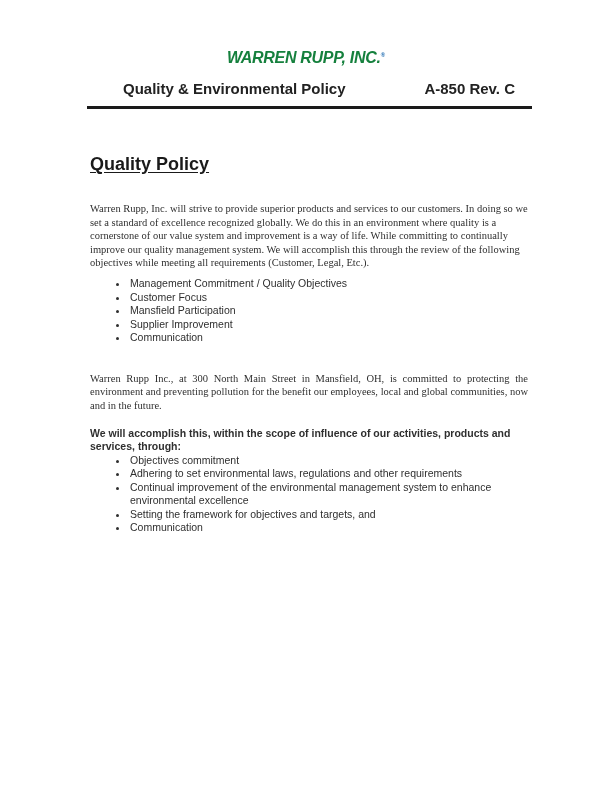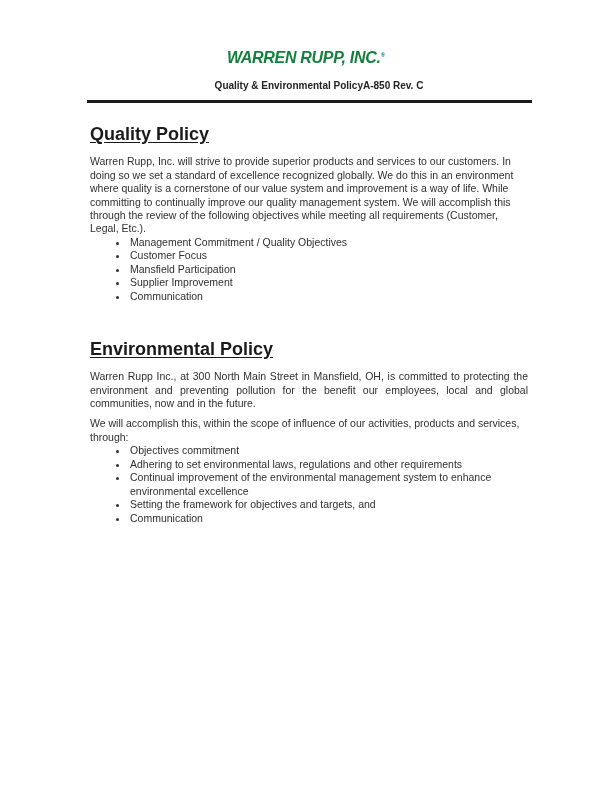--- a/index.html
+++ b/index.html
@@ -32,59 +32,59 @@
   }
   .logo sup {
     color: #1f6cb2;
     font-size: 6px;
     font-weight: bold;
     vertical-align: super;
   }
   .header-row {
     margin: 14px 97px 0 123px;
     display: flex;
-    justify-content: center;
+    justify-content: space-between;
     align-items: baseline;
     font-weight: bold;
-    font-size: 10px;
+    font-size: 15px;
     color: #222222;
   }
   .rule {
     margin: 9px 80px 0 87px;
     height: 3px;
     background: #1a1a1a;
   }
   .content {
     margin: 0 84px 0 90px;
   }
   h1 {
     font-size: 18px;
     font-weight: bold;
     color: #1a1a1a;
     text-decoration: underline;
     text-underline-offset: 2px;
     margin: 0;
     line-height: 21px;
   }
-  .h-quality { margin-top: 21px; }
+  .h-quality { margin-top: 45px; }
   .h-env     { margin-top: 36px; }
   p {
     font-size: 10.5px;
     line-height: 13.4px;
     margin: 0;
   }
-  .para-after-heading { margin-top: 10px; }
+  .para-after-heading { margin-top: 27px; font-family: Liberation Serif, serif; }
   .justified { text-align: justify; }
-  .para-gap { margin-top: 7px; }
+  .para-gap { margin-top: 15px; font-weight: bold; }
   ul {
     margin: 0;
     padding-left: 38px;
     list-style-type: disc;
   }
-  .q-list { margin-top: 0; }
+  .q-list { margin-top: 8px; }
   li {
     font-size: 10.5px;
     line-height: 13.5px;
     padding-left: 2px;
   }
   li::marker { font-size: 9px; }
 </style>
 </head>
 <body>
 
@@ -109,21 +109,20 @@
       <ul class="q-list">
         <li>Management Commitment / Quality Objectives</li>
         <li>Customer Focus</li>
         <li>Mansfield Participation</li>
         <li>Supplier Improvement</li>
         <li>Communication</li>
       </ul>
     </section>
 
     <section>
-      <h1 class="h-env">Environmental Policy</h1>
       <p class="para-after-heading justified">Warren Rupp Inc., at 300 North Main Street in Mansfield, OH, is committed to protecting the environment and preventing pollution for the benefit our employees, local and global communities, now and in the future.</p>
       <p class="para-gap">We will accomplish this, within the scope of influence of our activities, products and services, through:</p>
       <ul>
         <li>Objectives commitment</li>
         <li>Adhering to set environmental laws, regulations and other requirements</li>
         <li>Continual improvement  of the environmental management system to enhance environmental excellence</li>
         <li>Setting the framework for objectives and targets, and</li>
         <li>Communication</li>
       </ul>
     </section>

